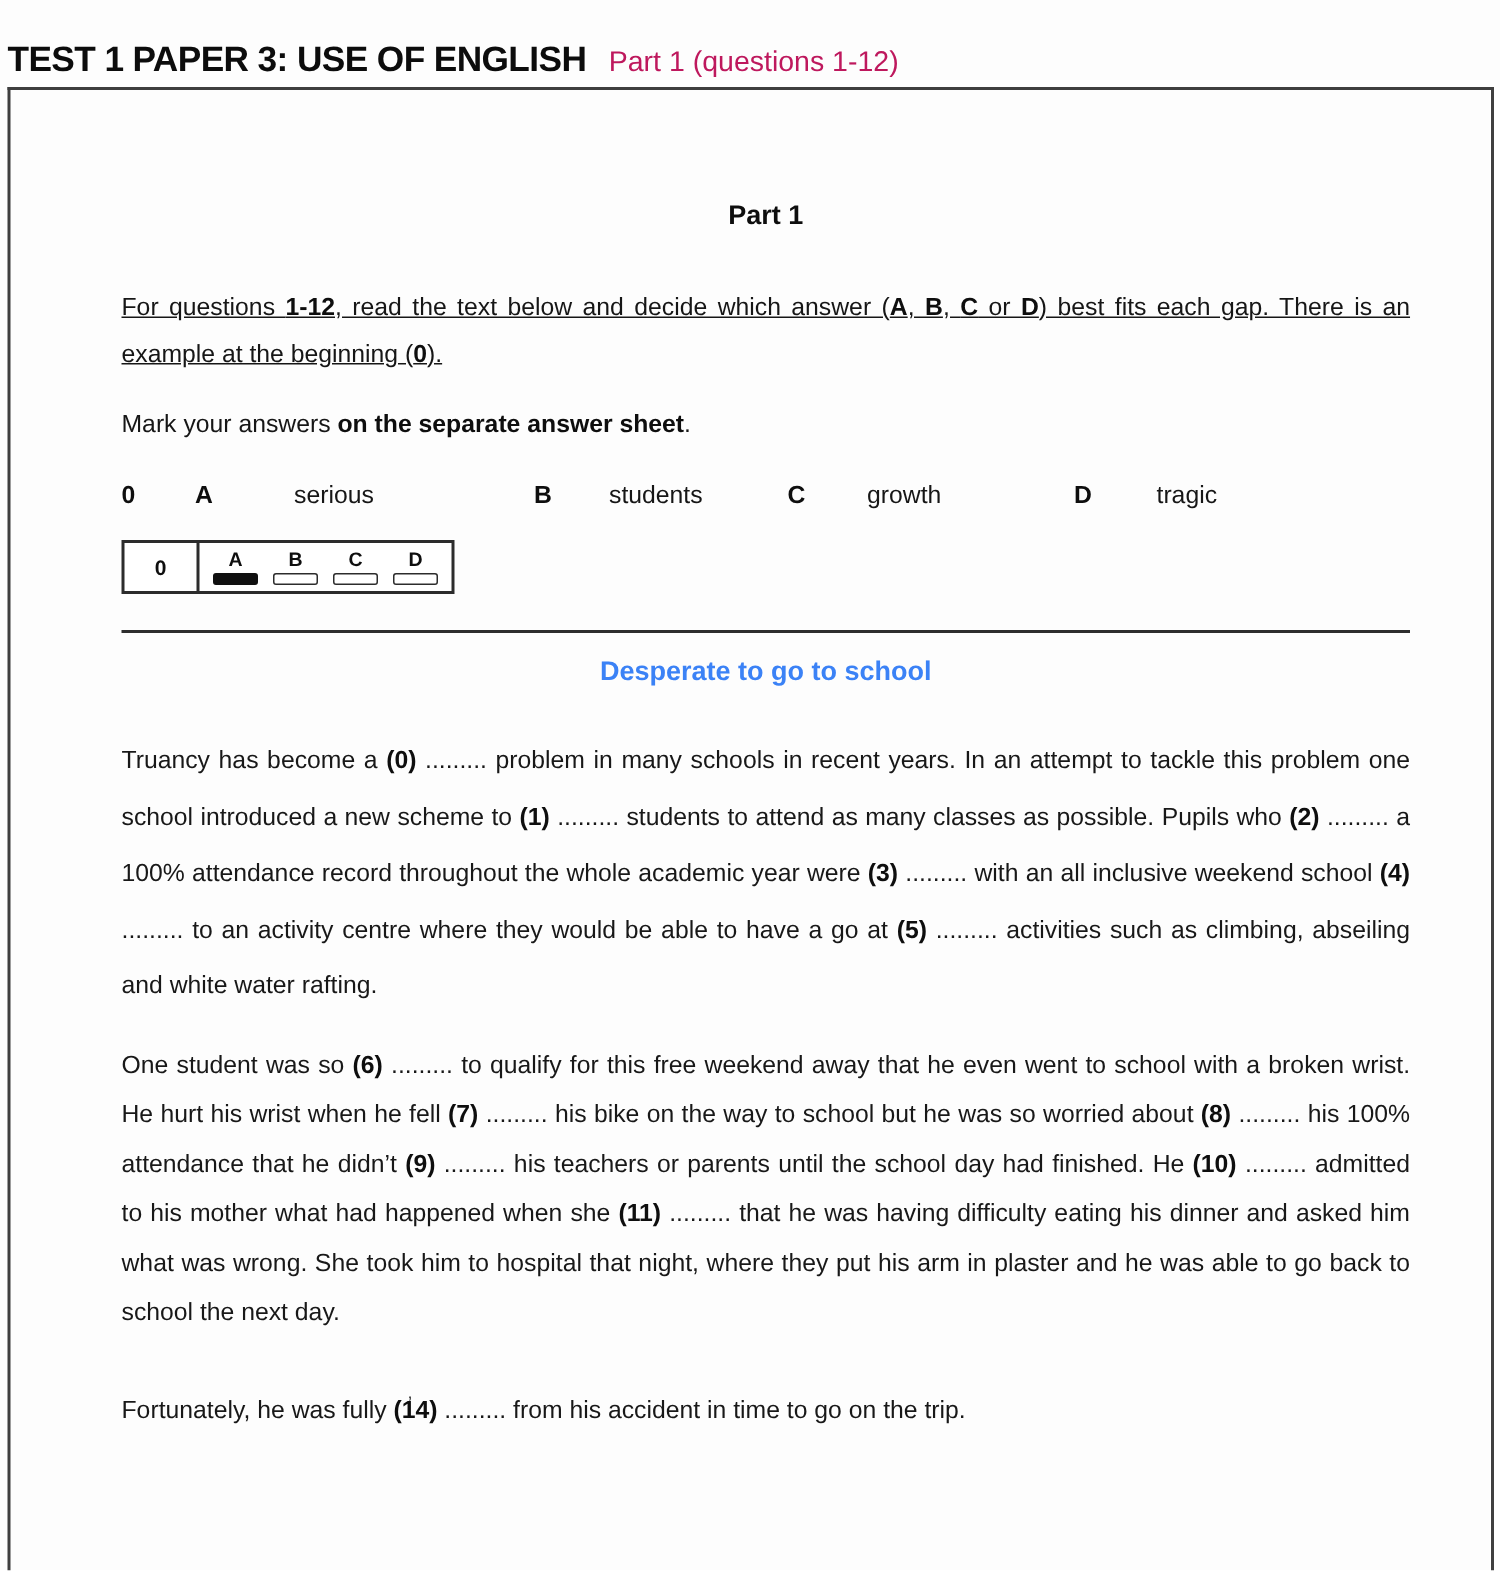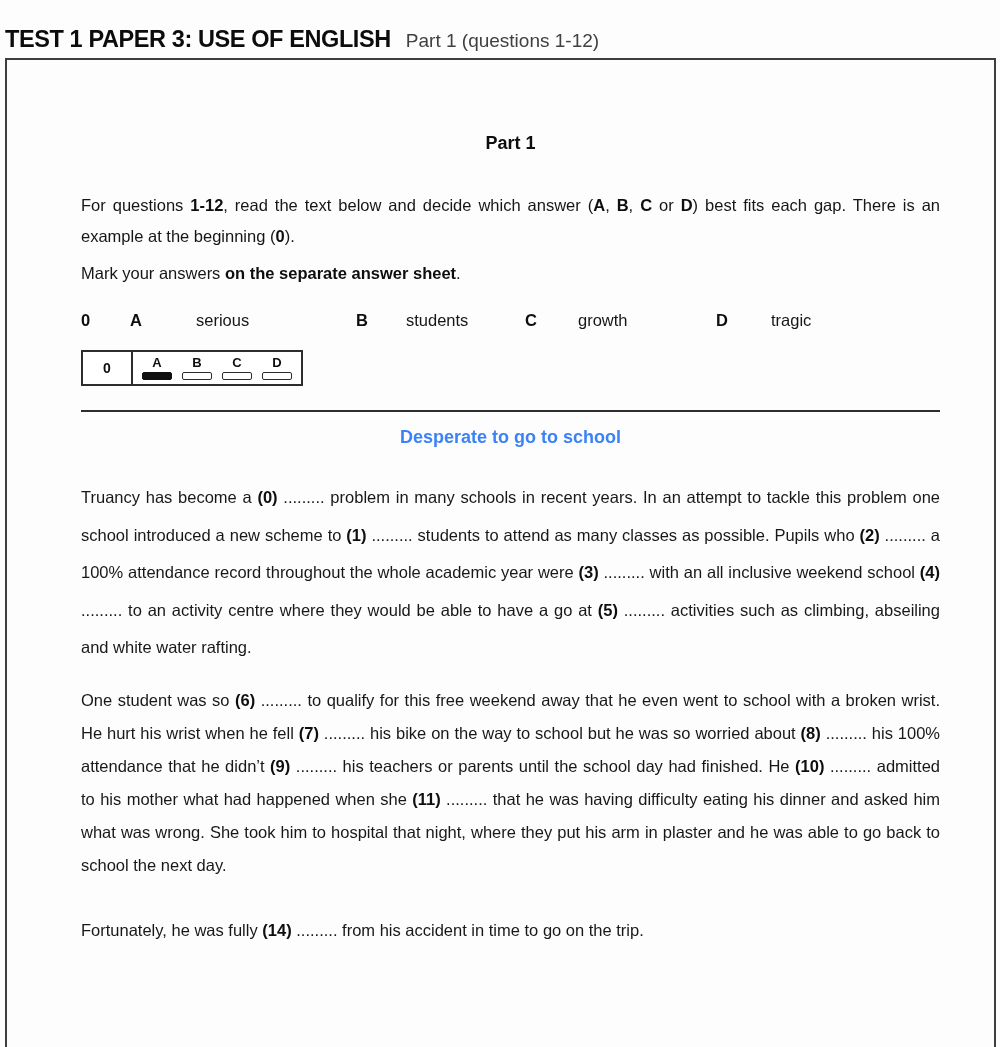--- a/index.html
+++ b/index.html
@@ -7,34 +7,34 @@
   body {
     width:1000px; height:1047px;
     font-family:"Liberation Sans", sans-serif;
     color:#161616;
   }
   .page { position:relative; width:1000px; height:1047px; background:#fdfdfd; overflow:hidden; }
 
   
   .header { position:absolute; top:9px; left:5px; display:flex; align-items:baseline; white-space:nowrap;margin-top:17px; }
   .h-title { font-size:23.5px; font-weight:bold; letter-spacing:-0.4px; color:#0c0c0c; }
-  .h-sub { font-size:19px; margin-left:15px; color:#404040; }
+  .h-sub { font-size:19px; margin-left:15px; color:#be185d; }
 
   
   .box {
     position:absolute; top:58px; left:5px;
     width:991px; height:997px;
     border:2px solid #3e3e3e; border-bottom:none;
     padding:72px 54px 0 74px;
     background:#fdfdfd;
   }
 
   .part-heading { text-align:center; font-weight:bold; font-size:18px; line-height:22px; margin-bottom:36px; color:#0e0e0e; }
 
-  .instructions { font-size:16.5px; line-height:31px; text-align:justify; margin-bottom:6px; }
+  .instructions { font-size:16.5px; line-height:31px; text-align:justify; margin-bottom:16px;text-decoration:underline; }
   .mark-line { font-size:16.5px; line-height:31px; margin-bottom:16px; }
   .example-label { font-weight:bold; font-size:16.5px; line-height:31px; margin-bottom:14px; color:#0e0e0e; }
 
   
   .options-row { display:flex; align-items:baseline; font-size:16.5px; line-height:31px; margin-bottom:14px; white-space:nowrap; }
   .oc { display:inline-block; }
   .c-num { width:49px; }
   .c-la  { width:66px; }
   .c-wa  { width:160px; }
   .c-lb  { width:50px; }

